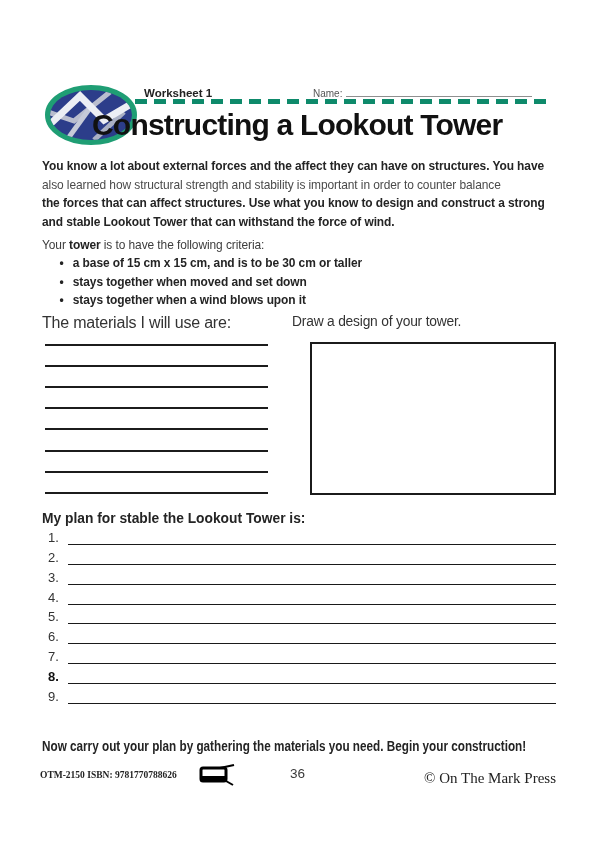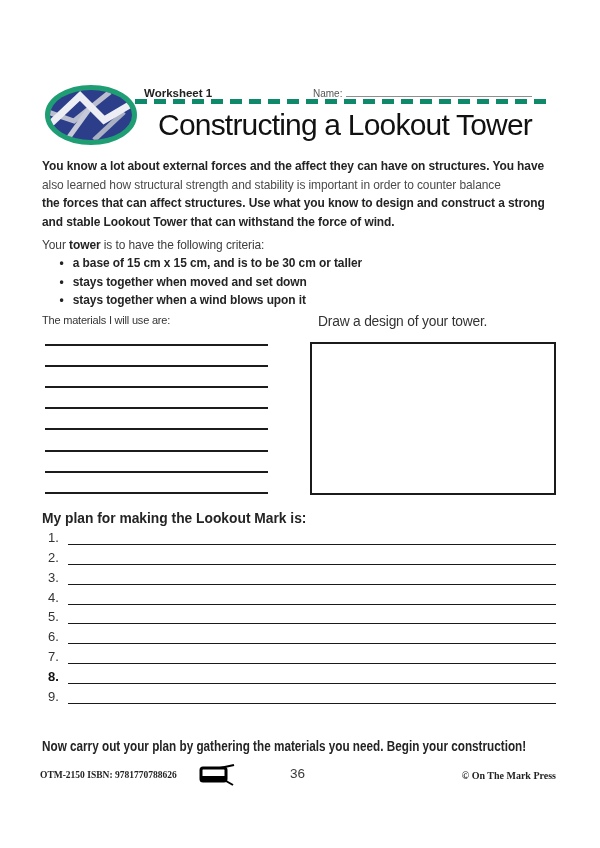--- a/index.html
+++ b/index.html
@@ -7,54 +7,54 @@
     position:relative;width:600px;height:848px;background:#ffffff;overflow:hidden;
     font-family:"Liberation Sans",sans-serif;color:#1f1f1f;
   }
   
   .logo{position:absolute;left:44px;top:84px;width:94px;height:62px;}
   .worksheet-label{position:absolute;left:144px;top:87px;font-size:11.5px;font-weight:bold;color:#222;}
   .name-row{position:absolute;left:313px;top:85px;font-size:10px;color:#555;white-space:nowrap;}
   .name-rule{display:inline-block;width:186px;height:11px;border-bottom:1.5px solid #8f8f8f;margin-left:4px;}
   .dash-line{position:absolute;left:135px;top:99px;width:418px;height:5px;
     background:repeating-linear-gradient(90deg,#0e8a6b 0 12px,transparent 12px 19px);}
-  .page-title{position:absolute;left:92px;right:2px;top:108px;text-align:center;
-    font-size:30px;font-weight:normal;letter-spacing:-0.8px;color:#111;white-space:nowrap;}
+  .page-title{position:absolute;left:92px;right:2px;top:108px;text-align:left;
+    font-size:30px;font-weight:bold;letter-spacing:-0.8px;color:#111;white-space:nowrap;}
   
   .condense{transform:scaleX(0.88);transform-origin:0 0;}
   .condense-strong{transform:scaleX(0.85);transform-origin:0 0;}
   
   .intro{position:absolute;left:42px;top:157px;font-size:13.6px;line-height:18.6px;letter-spacing:-0.1px;}
   .intro-line{white-space:nowrap;font-weight:bold;color:#242424;}
   .intro-line.light{font-weight:normal;color:#4a4a4a;}
   
   .criteria{position:absolute;left:42px;top:236px;font-size:13.6px;line-height:18.4px;letter-spacing:-0.1px;}
   .criteria-lead{white-space:nowrap;color:#3d3d3d;}
   .criteria-lead b{color:#222;}
   .bullet-row{display:flex;font-weight:bold;color:#242424;white-space:nowrap;}
   .bullet-dot{width:15px;margin-left:20px;text-align:left;}
   
-  .materials-label{position:absolute;left:42px;top:314px;font-size:11px;letter-spacing:-0.2px;color:#333;white-space:nowrap;}
+  .materials-label{position:absolute;left:42px;top:314px;font-size:16px;letter-spacing:-0.2px;color:#333;white-space:nowrap;}
   .materials-lines{position:absolute;left:45px;top:325px;width:223px;}
   .mline{height:19.1px;border-bottom:2px solid #1c1c1c;}
-  .design-label{position:absolute;left:318px;top:314px;font-size:13.8px;letter-spacing:-0.2px;color:#333;white-space:nowrap;}
+  .design-label{position:absolute;left:292px;top:314px;font-size:13.8px;letter-spacing:-0.2px;color:#333;white-space:nowrap;}
   .design-box{position:absolute;left:310px;top:342px;width:242px;height:149px;border:2px solid #1b1b1b;background:#fff;}
   
   .plan-label{position:absolute;left:42px;top:511px;font-size:13.8px;font-weight:bold;color:#242424;white-space:nowrap;}
   .plan-rows{position:absolute;left:48px;top:525px;width:508px;}
   .plan-row{display:flex;align-items:flex-end;height:19.9px;font-size:13px;color:#333;}
   .plan-num{width:17px;flex:none;}
   .plan-num.bold{font-weight:bold;color:#111;}
   .plan-rule{flex:1;border-bottom:1.8px solid #1a1a1a;height:100%;margin-left:3px;}
   
   .closing{position:absolute;left:42px;top:739px;font-size:13.8px;font-weight:bold;color:#242424;white-space:nowrap;}
   .footer-left{position:absolute;left:40px;top:770px;font-family:"Liberation Serif",serif;font-weight:bold;font-size:9.5px;color:#222;}
   .copier{position:absolute;left:197px;top:762px;width:40px;height:26px;}
   .page-number{position:absolute;left:290px;top:766px;font-size:13.5px;color:#3a3a3a;text-align:right;}
-  .footer-right{position:absolute;right:44px;top:770px;font-family:"Liberation Serif",serif;font-weight:bold;font-size:10px;color:#222;}
+  .footer-right{position:absolute;right:44px;top:770px;font-family:"Liberation Serif",serif;font-weight:normal;font-size:15px;color:#222;}
 </style>
 </head>
 <body>
 
 <div class="page">
 
   <div class="logo">
     <svg width="94" height="62" viewBox="0 0 94 62" aria-hidden="true">
       <defs>
           <clipPath id="lc">
@@ -126,21 +126,21 @@
       <div class="mline"></div>
 
       <div class="mline"></div>
 
       <div class="mline"></div>
     </div>
 
   <div class="design-label">Draw a design of your tower.</div>
   <div class="design-box"></div>
 
-  <div class="plan-label">My plan for making the Lookout Mark is:</div>
+  <div class="plan-label">My plan for stable the Lookout Tower is:</div>
   <div class="plan-rows">
 
       <div class="plan-row">
         <span class="plan-num">1.</span>
         <span class="plan-rule"></span>
       </div>
 
       <div class="plan-row">
         <span class="plan-num">2.</span>
         <span class="plan-rule"></span>

